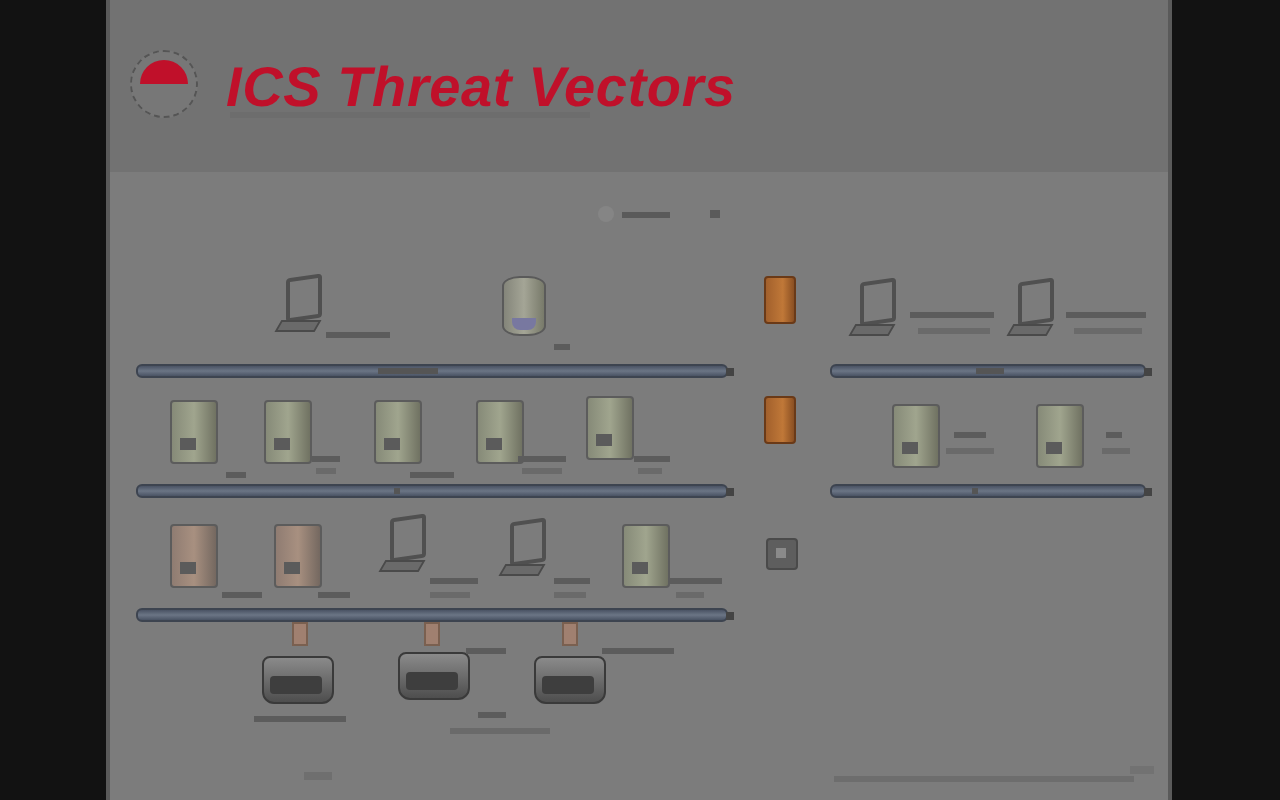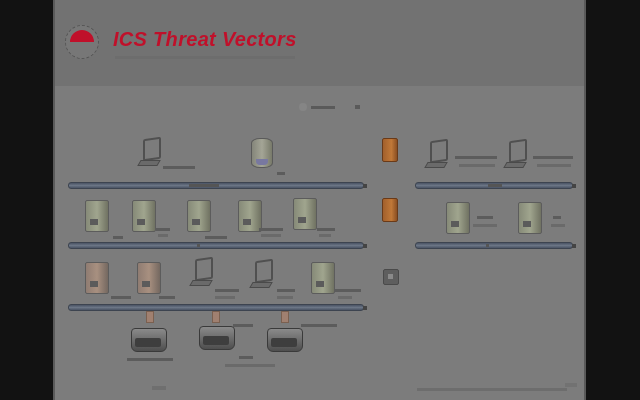--- a/index.html
+++ b/index.html
@@ -1,21 +1,21 @@
 <!DOCTYPE html>
 <html><head>
 <meta charset="utf-8">
 <style>
   html,body{margin:0;padding:0;}
   body{width:640px;height:400px;background:#121212;position:relative;overflow:hidden;font-family:"Liberation Sans",sans-serif;}
   .slide{position:absolute;left:53px;top:0;width:533px;height:400px;background:#7a7a7a;border-left:2px solid #5a5a5a;border-right:2px solid #5a5a5a;box-sizing:border-box;}
   .header{position:absolute;left:0;top:0;width:100%;height:86px;background:#727272;}
   .logo{position:absolute;left:10px;top:25px;width:32px;height:32px;border-radius:50%;border:1px dashed #555;background:#777;overflow:hidden;}
   .logo .cap{position:absolute;left:4px;top:4px;width:24px;height:12px;background:#c0102a;border-radius:12px 12px 0 0;}
-  .title{position:absolute;left:58px;top:28px;font-size:20px;font-weight:bold;font-style:italic;color:#c0102a;letter-spacing:0.3px;}
+  .title{position:absolute;left:58px;top:28px;font-size:28px;font-weight:bold;font-style:italic;color:#c0102a;letter-spacing:0.3px;}
   .subline{position:absolute;left:60px;top:56px;width:180px;height:3px;background:#6d6d6d;}
   .body{position:absolute;left:0;top:86px;width:100%;height:314px;background:#7c7c7c;}
   .legend{position:absolute;left:244px;top:16px;width:70px;height:10px;}
   .legend .dot{position:absolute;left:0;top:1px;width:8px;height:8px;border-radius:50%;background:#858585;}
   .legend .line{position:absolute;left:12px;top:4px;width:24px;height:3px;background:#5a5a5a;}
   .legend .sq{position:absolute;left:56px;top:3px;width:5px;height:4px;background:#5a5a5a;}
   .bus{position:absolute;height:7px;background:linear-gradient(#4a5364,#6b7585 50%,#4a5364);border:1px solid #3d4450;border-radius:3px;box-sizing:border-box;}
   .bus .seg{position:absolute;top:1px;height:3px;background:#555;}
   .bus .end{position:absolute;right:-4px;top:1px;width:4px;height:4px;background:#444;}
   .dev{position:absolute;}

